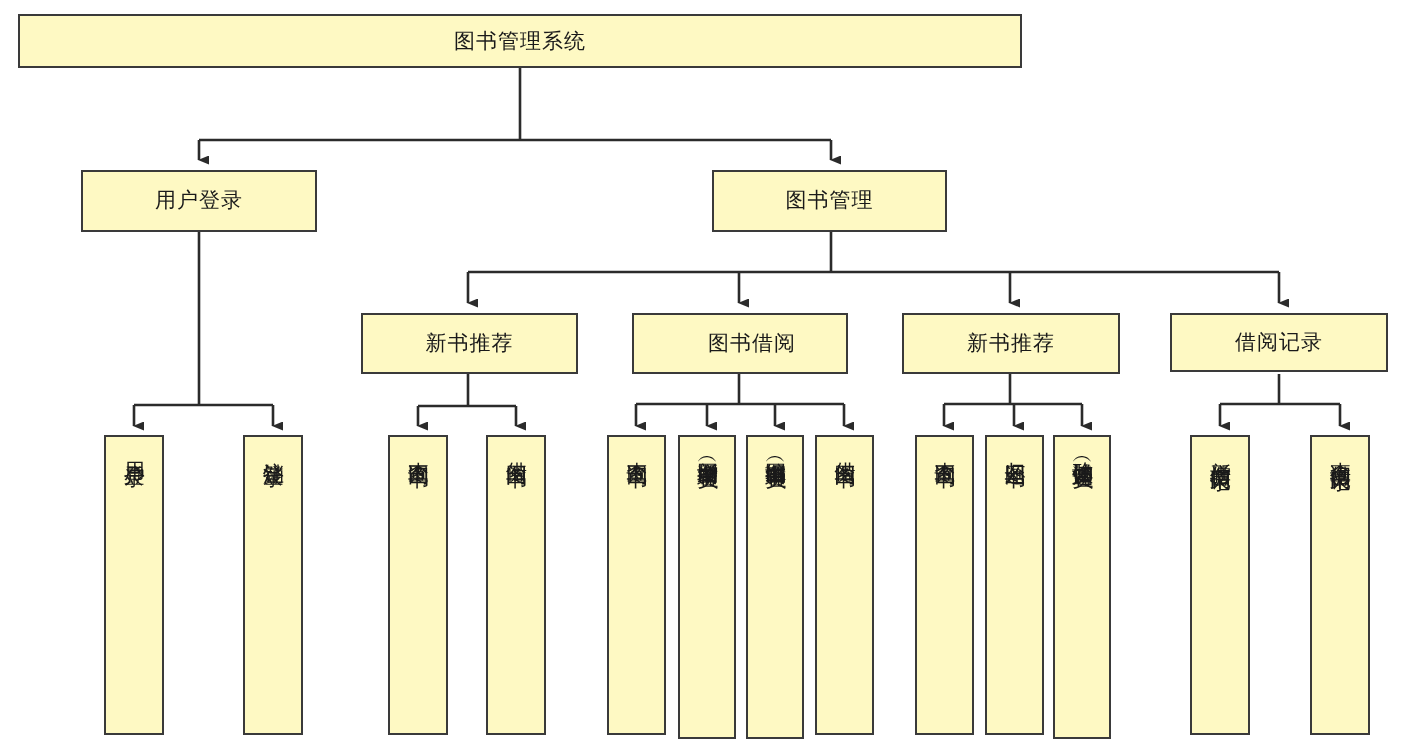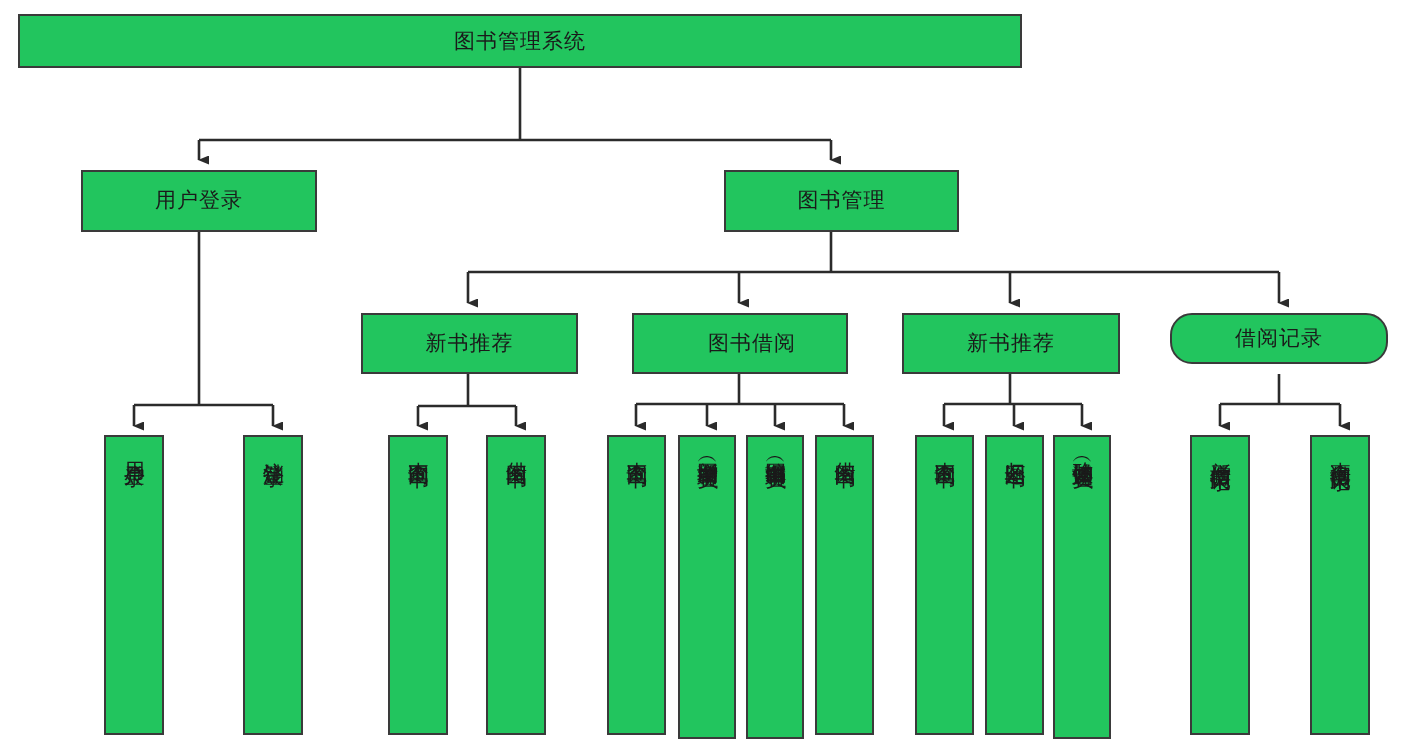--- a/index.html
+++ b/index.html
@@ -21,21 +21,21 @@
     position: absolute;
     left: 0;
     top: 0;
     width: 1405px;
     height: 747px;
   }
   .node {
     position: absolute;
     box-sizing: border-box;
     border: 2.5px solid #3a3a3a;
-    background: #22c55e;
+    background: #fef9c3;
     display: flex;
     align-items: center;
     justify-content: center;
     color: #1a1a1a;
   }
   .node-h {
     font-size: 21px;
     letter-spacing: 1px;
     line-height: 1.2;
   }
@@ -131,35 +131,35 @@
   </svg>
 
   <div class="node node-root" id="node-root" style="left: 18px; top: 14px; width: 1004px; height: 54px;">
       <span>图书管理系统</span>
     </div>
 
   <div id="level2-container">
       <div class="node node-h" style="left: 81px; top: 170px; width: 236px; height: 62px;">
         <span>用户登录</span>
       </div>
-      <div class="node node-h" style="left: 712px; top: 170px; width: 235px; height: 62px; margin-left: 12px;">
+      <div class="node node-h" style="left: 712px; top: 170px; width: 235px; height: 62px;">
         <span>图书管理</span>
       </div>
     </div>
   <div id="level3-container">
       <div class="node node-h" style="left: 361px; top: 313px; width: 217px; height: 61px; text-align: center;">
         <span>新书推荐</span>
       </div>
       <div class="node node-h" style="left: 632px; top: 313px; width: 216px; height: 61px; padding-left: 24px;">
         <span>图书借阅</span>
       </div>
       <div class="node node-h" style="left: 902px; top: 313px; width: 218px; height: 61px;">
         <span>新书推荐</span>
       </div>
-      <div class="node node-h" style="left: 1170px; top: 313px; width: 218px; height: 51px; border-radius: 22px;">
+      <div class="node node-h" style="left: 1170px; top: 313px; width: 218px; height: 59px;">
         <span>借阅记录</span>
       </div>
     </div>
   <div id="leaves-container">
       <div class="node node-v" style="left: 104px; top: 435px; width: 60px; height: 300px;">
         <span class="vlabel">用户登录</span>
       </div>
       <div class="node node-v" style="left: 243px; top: 435px; width: 60px; height: 300px;">
         <span class="vlabel">注销登录</span>
       </div>

